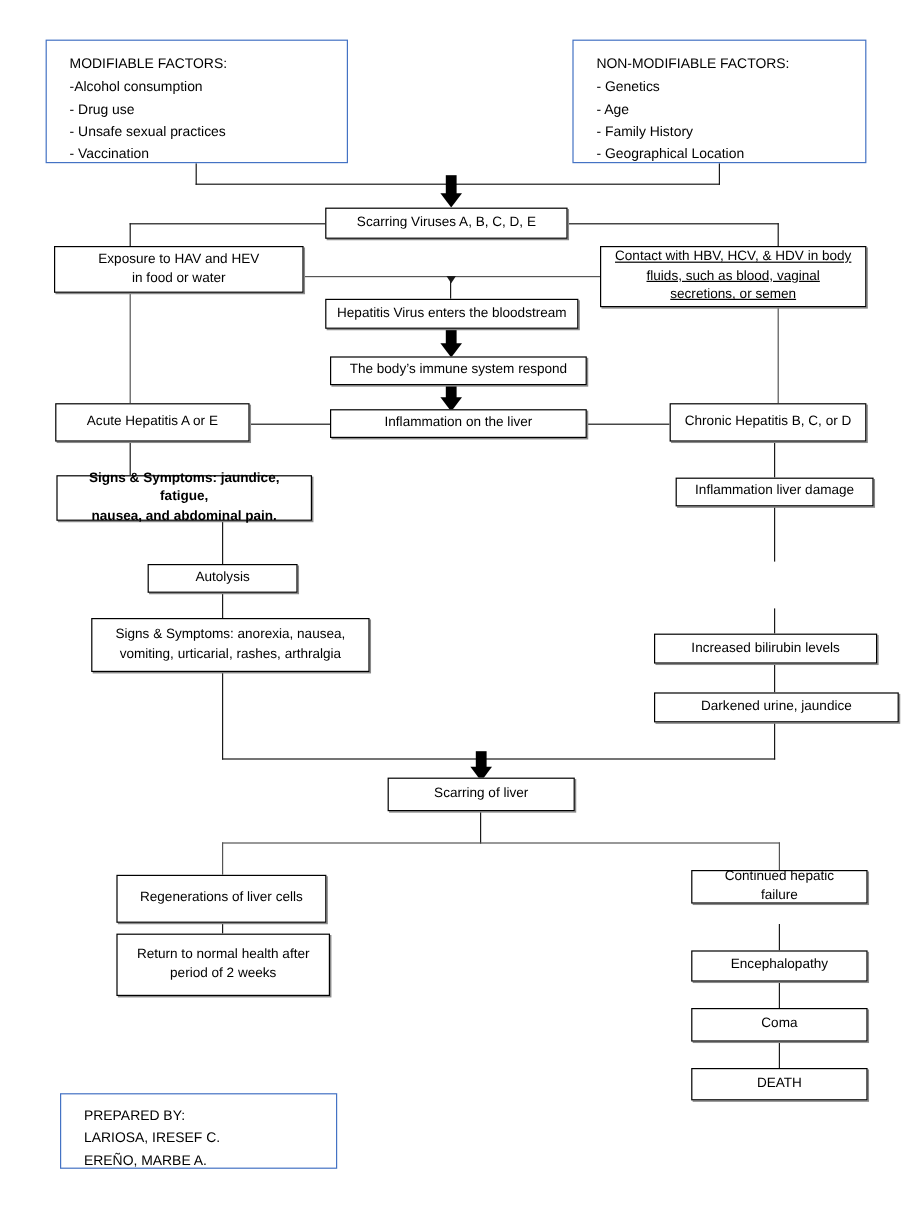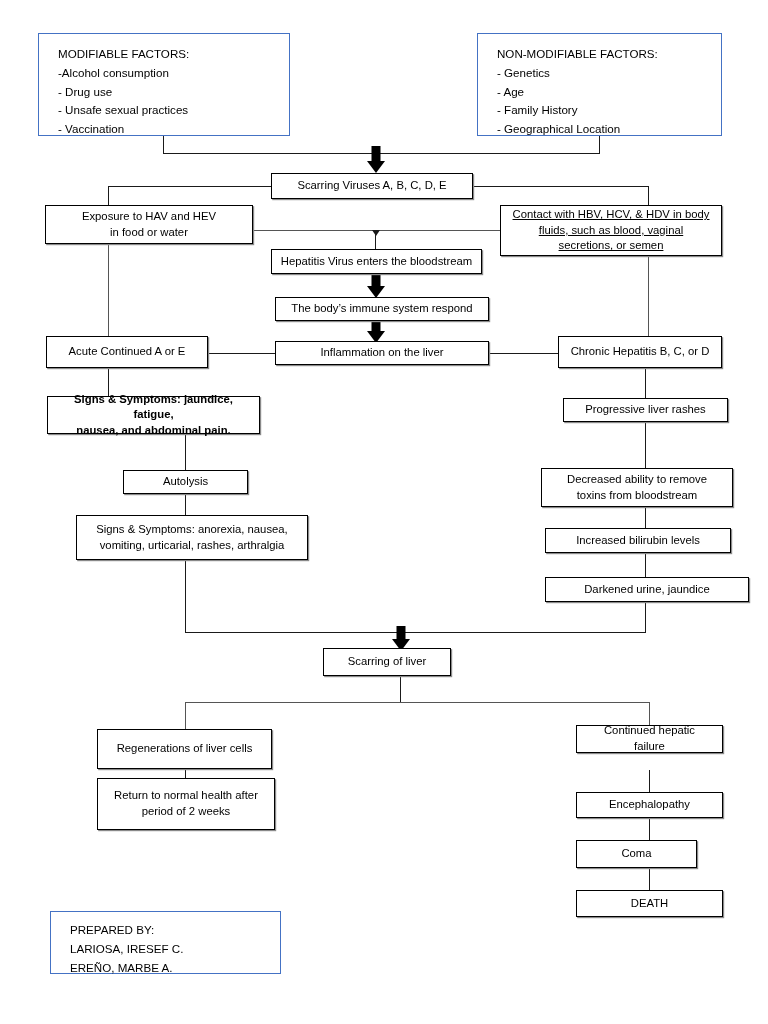--- a/index.html
+++ b/index.html
@@ -173,21 +173,21 @@
   <div class="box heavy" style="left:275px; top:297px; width:214px; height:24px;">
     <span>The body’s immune system respond</span>
   </div>
 
   <div class="arrow" style="left:366px; top:321px; width:19px; height:22px;">
     <div class="shaft" style="height:11px;"></div>
     <div class="head"></div>
   </div>
 
   <div class="box heavy" style="left:46px; top:336px; width:162px; height:32px;">
-    <span>Acute Continued A or E</span>
+    <span>Acute Hepatitis A or E</span>
   </div>
 
   <div class="box heavy" style="left:275px; top:341px; width:214px; height:24px;">
     <span>Inflammation on the liver</span>
   </div>
 
   <div class="box heavy" style="left:558px; top:336px; width:164px; height:32px;">
     <span>Chronic Hepatitis B, C, or D</span>
   </div>
 
@@ -198,57 +198,53 @@
   <div class="ln v thin" style="left:648px; top:256px; height:80px;"></div>
 
   <div class="ln v" style="left:108px; top:368px; height:28px;"></div>
   <div class="box heavy" style="left:47px; top:396px; width:213px; height:38px; white-space:pre-line;font-weight:bold;">
     <span>Signs &amp; Symptoms: jaundice, fatigue,
 nausea, and abdominal pain.</span>
   </div>
 
   <div class="ln v" style="left:645px; top:368px; height:30px;"></div>
   <div class="box heavy" style="left:563px; top:398px; width:165px; height:24px;">
-    <span>Progressive liver rashes</span>
+    <span>Inflammation liver damage</span>
   </div>
 
   <div class="ln v" style="left:185px; top:434px; height:36px;"></div>
   <div class="box heavy" style="left:123px; top:470px; width:125px; height:24px;">
     <span>Autolysis</span>
   </div>
   <div class="ln v" style="left:185px; top:494px; height:21px;"></div>
   <div class="box heavy" style="left:76px; top:515px; width:232px; height:45px; white-space:pre-line;">
     <span>Signs &amp; Symptoms: anorexia, nausea,
 vomiting, urticarial, rashes, arthralgia</span>
   </div>
 
   <div class="ln v" style="left:645px; top:422px; height:46px;"></div>
-  <div class="box heavy" style="left:541px; top:468px; width:192px; height:39px; white-space:pre-line;">
-    <span>Decreased ability to remove
-toxins from bloodstream</span>
-  </div>
   <div class="ln v" style="left:645px; top:507px; height:21px;"></div>
   <div class="box heavy" style="left:545px; top:528px; width:186px; height:25px;">
     <span>Increased bilirubin levels</span>
   </div>
   <div class="ln v" style="left:645px; top:553px; height:24px;"></div>
   <div class="box heavy" style="left:545px; top:577px; width:204px; height:25px;">
     <span>Darkened urine, jaundice</span>
   </div>
 
   <div class="ln v" style="left:185px; top:560px; height:73px;"></div>
   <div class="ln v" style="left:645px; top:602px; height:31px;"></div>
   <div class="ln h" style="left:185px; top:632px; width:461px;"></div>
 
   <div class="arrow" style="left:391px; top:626px; width:19px; height:25px;">
     <div class="shaft" style="height:14px;"></div>
     <div class="head"></div>
   </div>
 
-  <div class="box heavy" style="left:323px; top:648px; width:128px; height:28px;align-items:center;">
+  <div class="box heavy" style="left:323px; top:648px; width:156px; height:28px;align-items:center;">
     <span>Scarring of liver</span>
   </div>
 
   <div class="ln v" style="left:400px; top:676px; height:27px;"></div>
   <div class="ln h thin" style="left:185px; top:702px; width:465px;"></div>
   <div class="ln v thin" style="left:185px; top:702px; height:27px;"></div>
   <div class="ln v thin" style="left:649px; top:702px; height:23px;"></div>
 
   <div class="box heavy" style="left:97px; top:729px; width:175px; height:40px;">
     <span>Regenerations of liver cells</span>
@@ -261,21 +257,21 @@
 
   <div class="box heavy" style="left:576px; top:725px; width:147px; height:28px; white-space:pre-line;">
     <span>Continued hepatic
 failure</span>
   </div>
   <div class="ln v" style="left:649px; top:770px; height:22px;"></div>
   <div class="box heavy" style="left:576px; top:792px; width:147px; height:26px;">
     <span>Encephalopathy</span>
   </div>
   <div class="ln v" style="left:649px; top:818px; height:22px;"></div>
-  <div class="box heavy" style="left:576px; top:840px; width:121px; height:28px;">
+  <div class="box heavy" style="left:576px; top:840px; width:147px; height:28px;">
     <span>Coma</span>
   </div>
   <div class="ln v" style="left:649px; top:868px; height:22px;"></div>
   <div class="box heavy" style="left:576px; top:890px; width:147px; height:27px;justify-content:center;">
     <span>DEATH</span>
   </div>
 
   <div class="box accent" style="left:50px; top:911px; width:231px; height:63px;">
     <div class="inner" style="padding:7px 2px 0 14px;">
       <span class="accent-line">PREPARED BY:</span>

